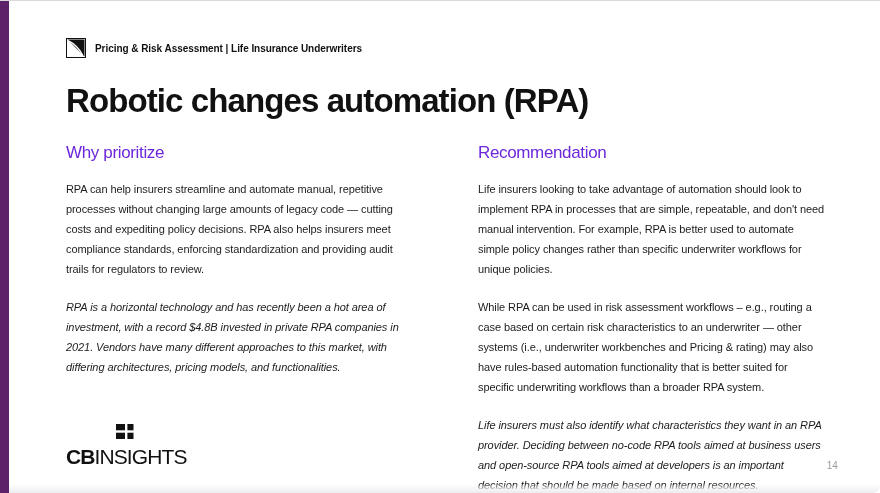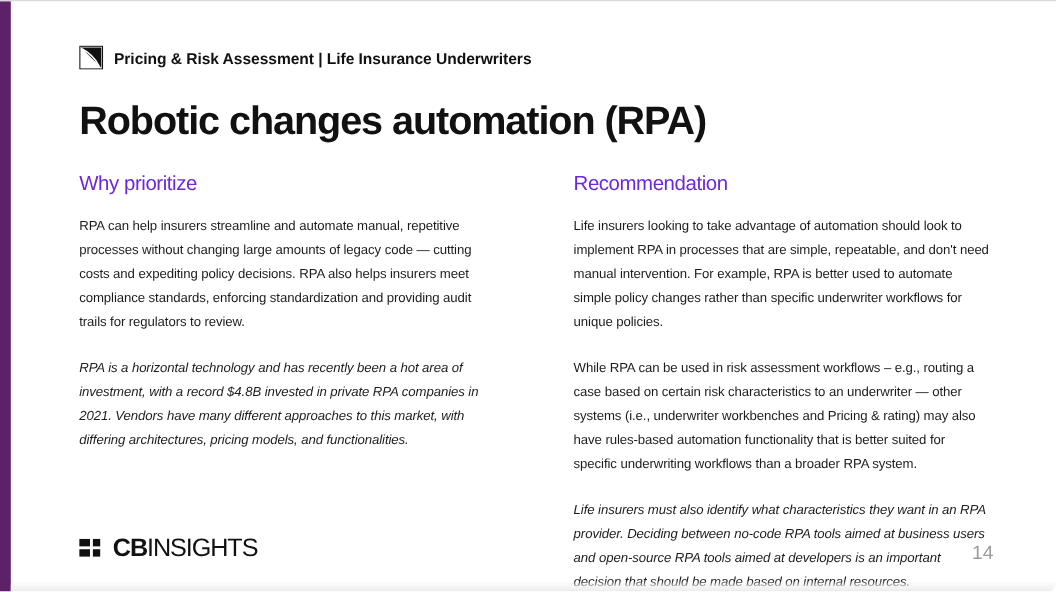--- a/index.html
+++ b/index.html
@@ -62,21 +62,21 @@
     align-items: center;
     gap: 9px;
   }
   .kicker-mark {
     width: 20px;
     height: 20px;
     flex: 0 0 auto;
     display: block;
   }
   .kicker-text {
-    font-size: 13px;
+    font-size: 10px;
     font-weight: bold;
     color: #111111;
     letter-spacing: -0.05px;
     white-space: nowrap;
   }
 
   
   .slide-title {
     position: absolute;
     left: 0;
@@ -119,43 +119,44 @@
   .col p:last-child { margin-bottom: 0; font-style: italic; }
 
   
   .footer-logo {
     position: absolute;
     left: 0;
     bottom: 26px;
     display: flex;
     align-items: center;
     gap: 7px;
+    flex-direction: column;
   }
   .logo-mark {
     width: 21px;
     height: 15px;
     display: block;
     flex: 0 0 auto;
   }
   .logo-wordmark {
     font-size: 21px;
     line-height: 21px;
     color: #111111;
     letter-spacing: -0.9px;
     white-space: nowrap;
   }
   .logo-wordmark .lw-bold { font-weight: bold; }
   .logo-wordmark .lw-reg  { font-weight: normal; }
 
   
   .page-number {
     position: absolute;
-    right: 52px;
+    right: 42px;
     bottom: 22px;
-    font-size: 16px;
+    font-size: 10px;
     color: #9b9b9b;
     letter-spacing: 0.1px;
   }
 </style>
 </head>
 <body>
 
 <div class="slide">
 
   <div class="accent-bar"></div>

